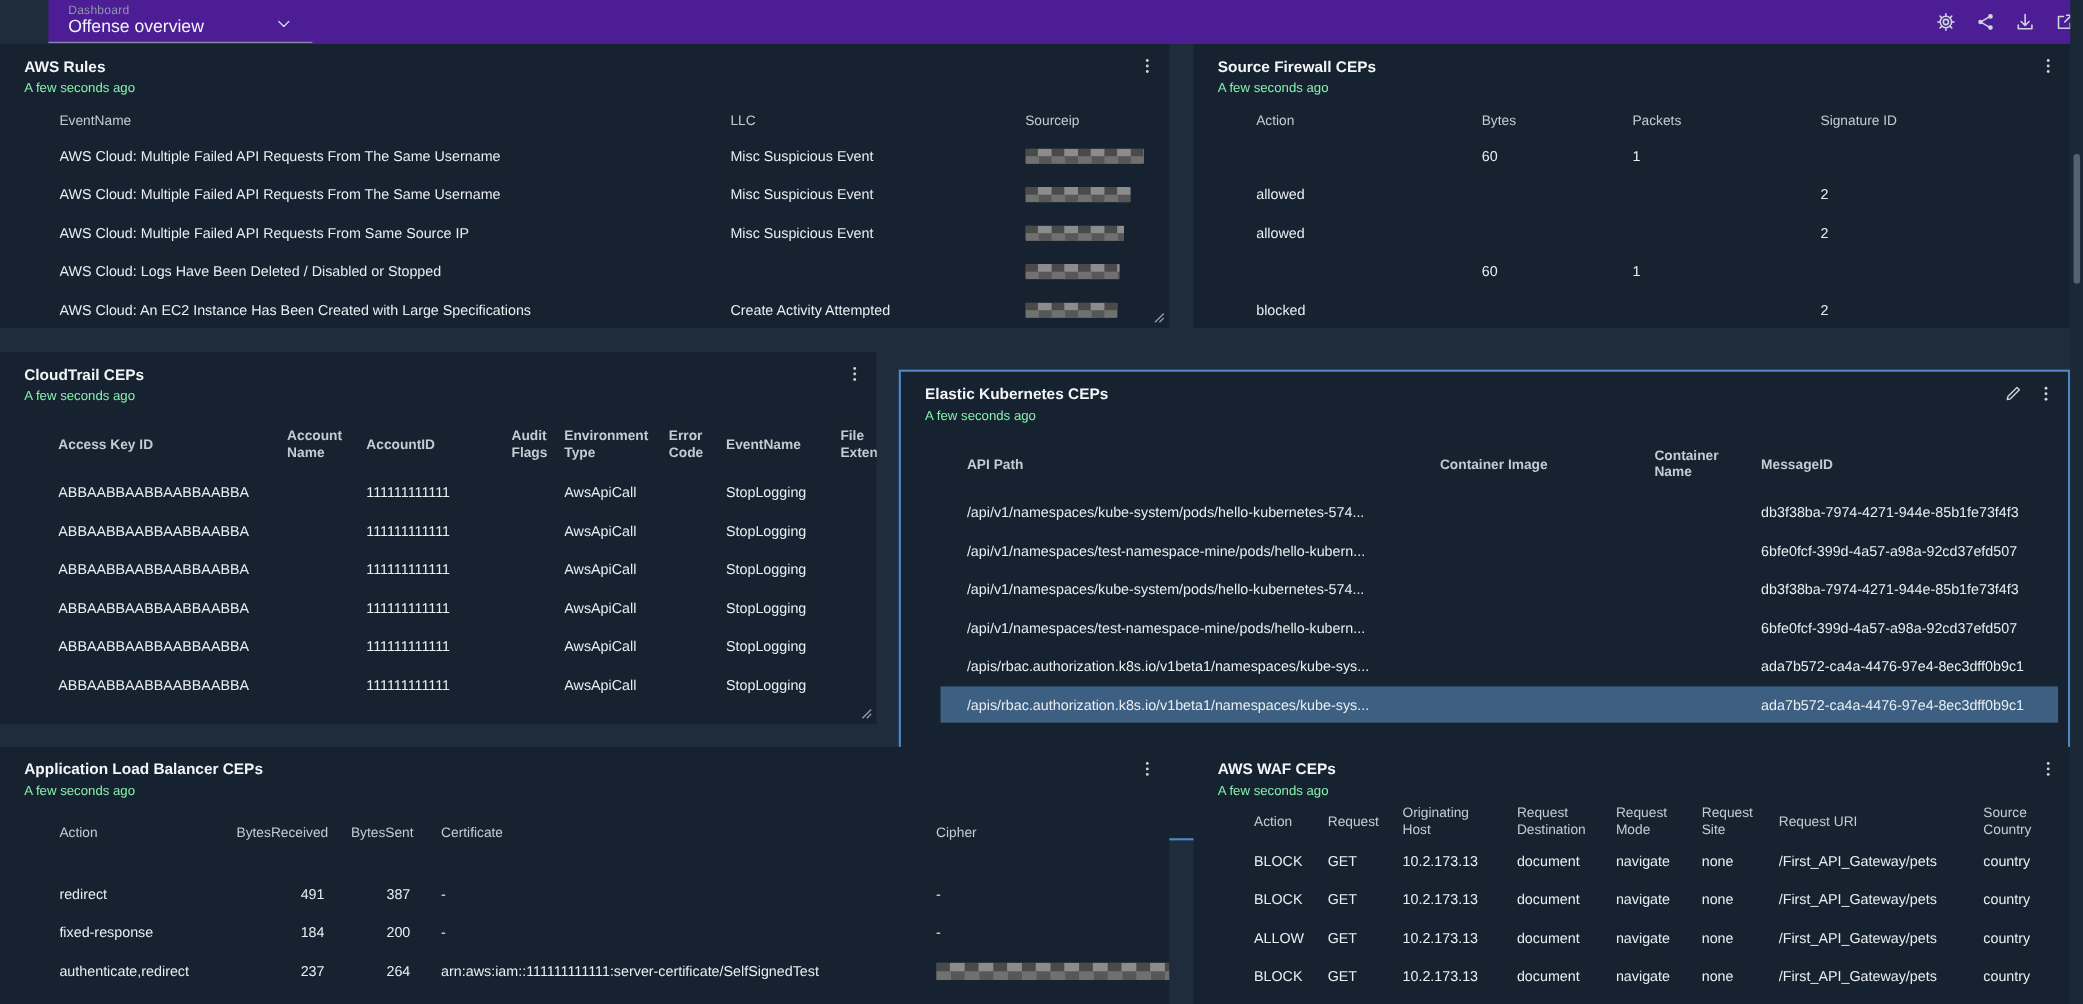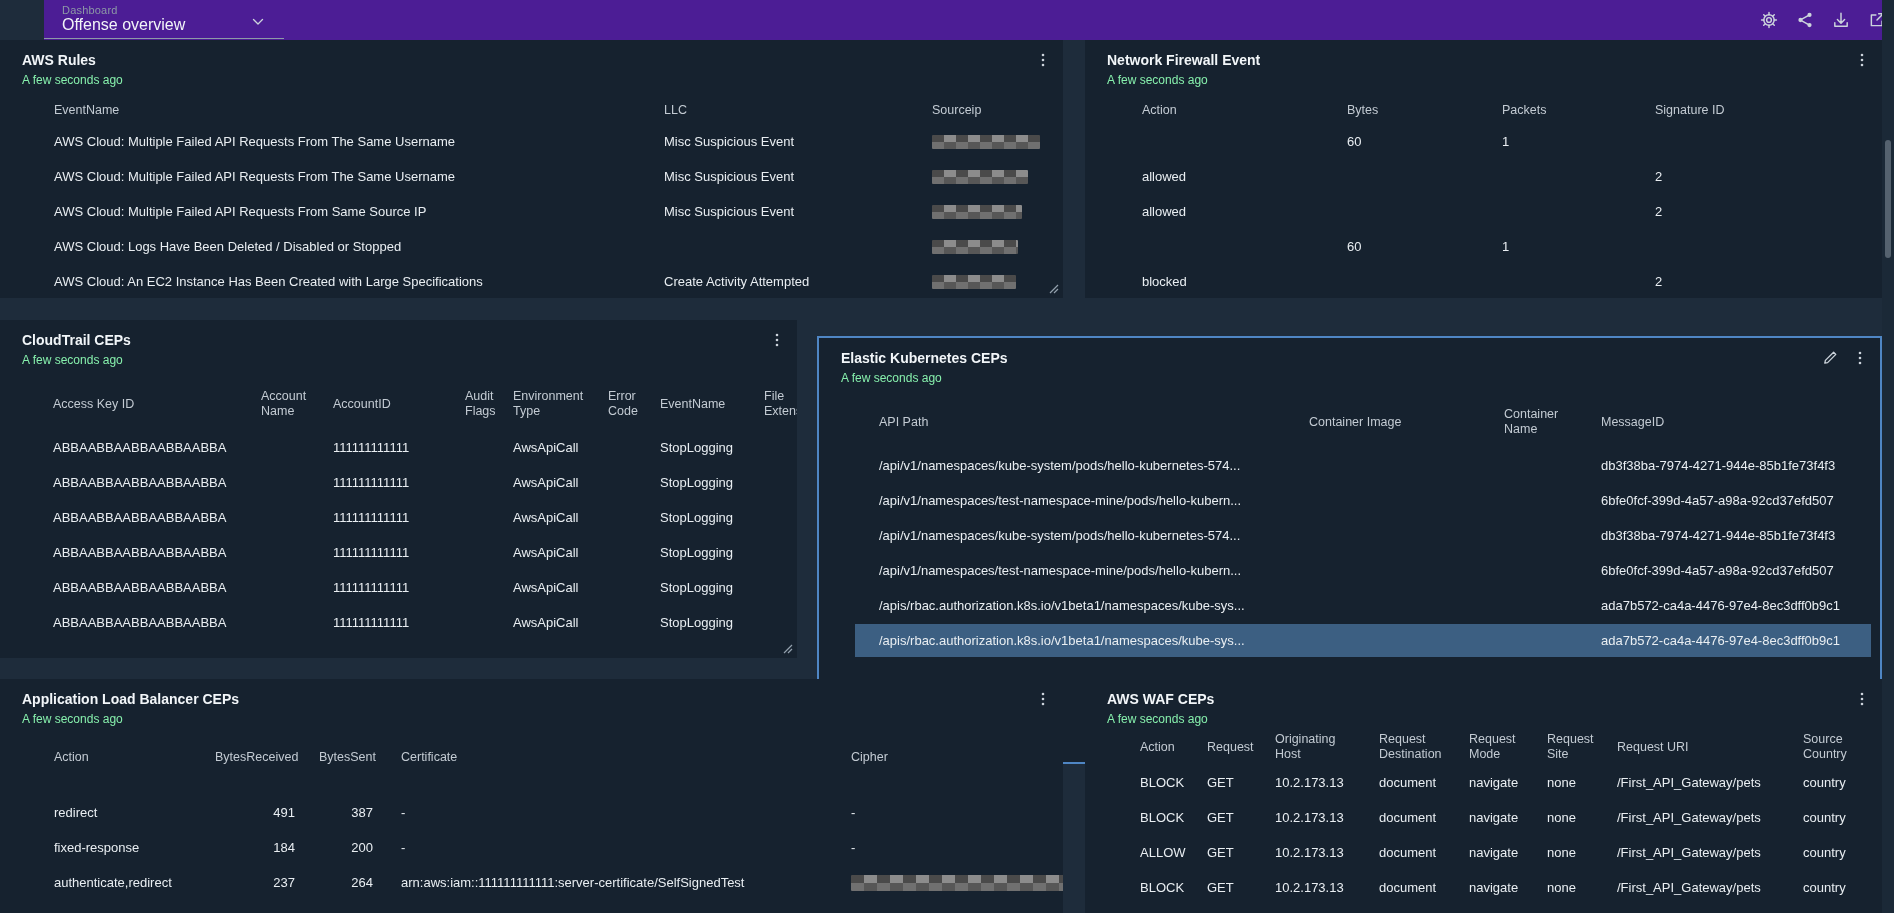--- a/index.html
+++ b/index.html
@@ -36,21 +36,21 @@
   .panel-updated{position:absolute;left:22px;top:33px;font-size:12px;color:#86efac;white-space:nowrap;}
   .panel-actions{position:absolute;right:8px;top:8px;display:flex;gap:6px;}
   .panel-actions .icon-btn{width:24px;height:24px;}
   
   .table{position:absolute;left:0;right:0;bottom:0;padding-left:27px;}
   #p-awsrules .table{top:56px;} #p-nf .table{top:56px;}
   #p-ct .table{top:58px;}      #p-ek .table{top:58px;}
   #p-alb .table{top:56px;}     #p-waf .table{top:50px;}
   .thead{position:relative;}
   #p-awsrules .thead,#p-nf .thead{height:28px;}
-  #p-ct .thead,#p-ek .thead{height:52px;}
+  #p-ct .thead,#p-ek .thead{height:52px;font-weight:bold;}
   #p-alb .thead{height:44px;margin-bottom:16px;}
   #p-waf .thead{height:36px;}
   .th{
     position:absolute;top:0;bottom:0;display:flex;align-items:center;
     font-size:12.5px;color:#c3cbd3;white-space:pre-line;line-height:15px;
     width:max-content !important;
   }
   .tr{position:relative;height:35px;}
   .tr.selected::before{content:"";position:absolute;left:9px;right:9px;top:1px;bottom:1px;background:#3c5f82;}
   .td{
@@ -63,21 +63,21 @@
     background:conic-gradient(#8c8c8c 25%,#575757 0 50%,#707070 0 75%,#4a4a4a 0);
     background-size:24px 14px;
   }
   #p-alb .redact{height:16px;background-size:26px 16px;}
   
   #p-awsrules .c1{left:27px;width:600px;}
   #p-awsrules .c2{left:637px;width:260px;}
   #p-awsrules .c3{left:905px;width:150px;}
   #p-nf .c1{left:30px;width:200px;}
   #p-nf .c2{left:235px;width:140px;}
-  #p-nf .c3{left:390px;width:155px;}
+  #p-nf .c3{left:372px;width:155px;}
   #p-nf .c4{left:543px;width:220px;}
   #p-ct .c1{left:26px;width:200px;}
   #p-ct .c2{left:234px;width:66px;}
   #p-ct .c3{left:306px;width:125px;}
   #p-ct .c4{left:438px;width:46px;}
   #p-ct .c5{left:486px;width:90px;}
   #p-ct .c6{left:581px;width:50px;}
   #p-ct .c7{left:633px;width:100px;}
   #p-ct .c8{left:737px;width:70px;}
   #p-ek .c1{left:33px;width:420px;}
@@ -210,21 +210,21 @@
       </div>
     </div>
   <span class="resize-handle">
     <svg width="11" height="11" viewBox="0 0 11 11">
         <path d="M2 10 L10 2 M6 10 L10 6" stroke="#93a0ad" stroke-width="1.2" fill="none"></path>
       </svg>
   </span>
 </section>
 
 <section class="panel" id="p-nf">
-  <h2 class="panel-title">Network Firewall Event</h2>
+  <h2 class="panel-title">Source Firewall CEPs</h2>
   <div class="panel-updated">A few seconds ago</div>
   <div class="panel-actions">
     <span class="icon-btn">
       <svg width="16" height="16" viewBox="0 0 16 16">
           <circle class="icf" cx="8" cy="3" r="1.3"></circle>
           <circle class="icf" cx="8" cy="8" r="1.3"></circle>
           <circle class="icf" cx="8" cy="13" r="1.3"></circle>
         </svg>
     </span>
   </div>

